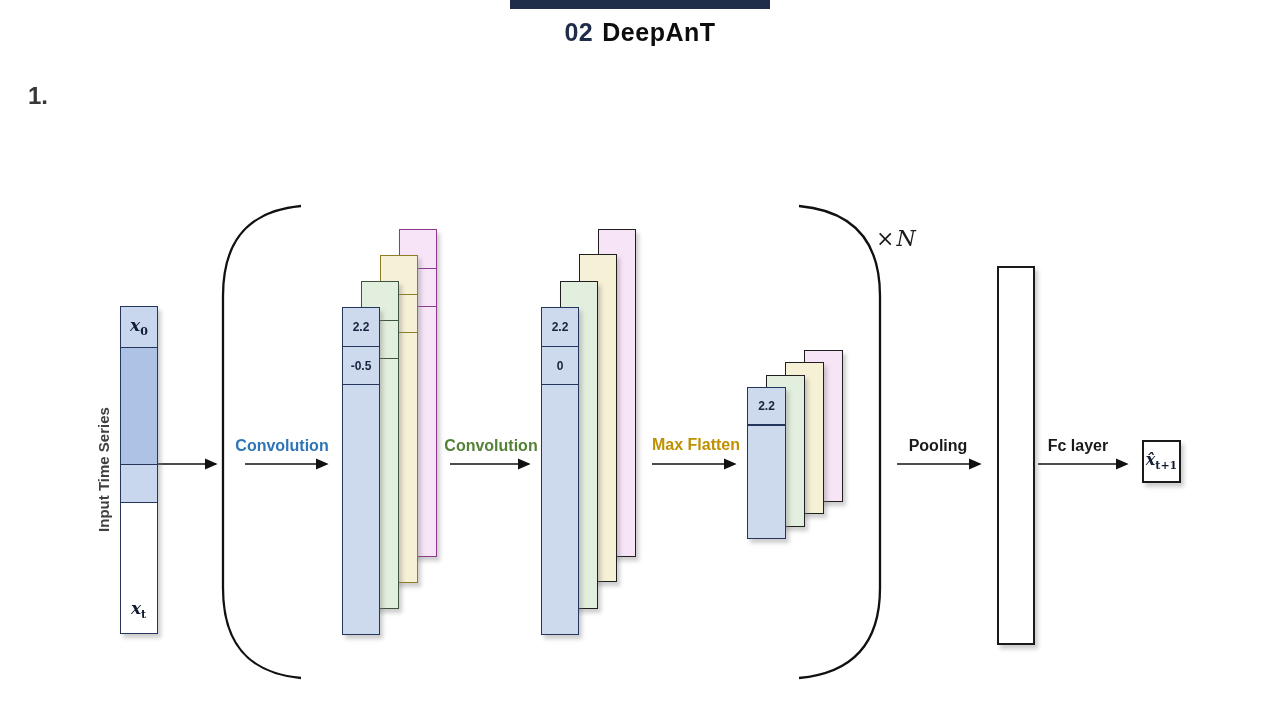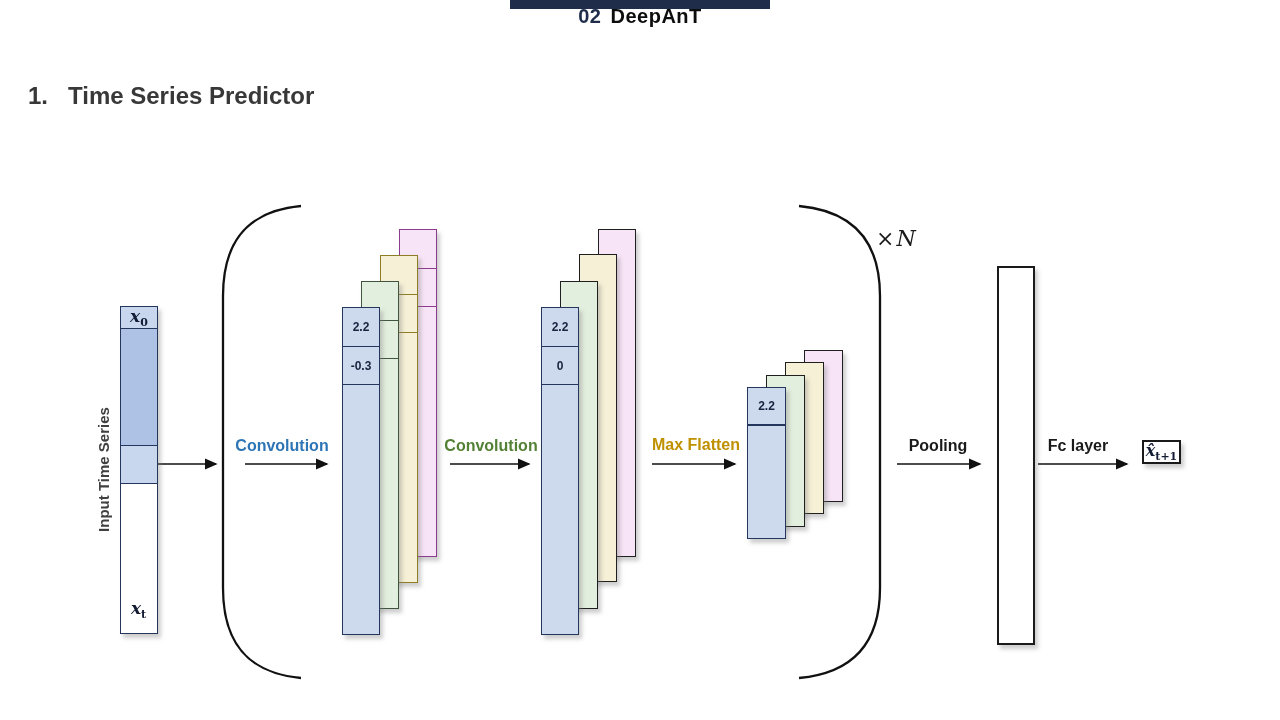--- a/index.html
+++ b/index.html
@@ -3,22 +3,22 @@
 <meta charset="utf-8">
 <style>
   html,body{margin:0;padding:0;background:#ffffff;}
   .slide{
     position:relative; width:1280px; height:720px; overflow:hidden;
     background:#ffffff; font-family:"Liberation Sans", sans-serif;
   }
   
   .top-bar{position:absolute; left:510px; top:0; width:260px; height:9px;}
   .slide-title{
-    position:absolute; left:0; right:0; top:5px; text-align:center;
-    font-size:20px; font-weight:bold; letter-spacing:.5px; color:#0d0d0d;
+    position:absolute; left:0; right:0; top:18px; text-align:center;
+    font-size:25px; font-weight:bold; letter-spacing:.5px; color:#0d0d0d;
   }
   .slide-title .num{margin-right:9px;}
   .section-heading{
     position:absolute; left:28px; top:82px; display:flex; gap:20px;
     font-size:24px; font-weight:bold; color:#383838;
   }
   
   .bar{
     position:absolute; box-sizing:border-box;
     border:1.5px solid #24365c;
@@ -28,21 +28,21 @@
     box-sizing:border-box; height:39px; display:flex; align-items:center; justify-content:center;
     font-size:12px; font-weight:bold; color:#16243f;
     border-bottom:1.5px solid #24365c;
   }
   .cell.short{height:38px;}
   .div-row{box-sizing:border-box; height:39px;}
   .div-row.short{height:38px;}
   
   .input-bar{left:120px; top:306px; width:38px; height:328px; background:#ffffff;}
   .seg{box-sizing:border-box;}
-  .seg.s1{height:22px; border-bottom:1.5px solid #24365c; display:flex;align-items:center;justify-content:center;}
+  .seg.s1{height:41px; border-bottom:1.5px solid #24365c; display:flex;align-items:center;justify-content:center;}
   .seg.s2{height:117px; border-bottom:1.5px solid #24365c;}
   .seg.s3{height:38px; border-bottom:1.5px solid #24365c;}
   .math{font-family:"DejaVu Serif", serif; font-style:italic; font-weight:bold; color:#131c33; font-size:17px;}
   .math sub{font-size:11px; font-style:normal; font-weight:bold;}
   .input-axis{
     position:absolute; left:-27px; top:461px; width:260px; text-align:center;
     transform:rotate(-90deg); font-size:15px; font-weight:bold; color:#404040;
   }
   .xt-label{position:absolute; left:120px; top:598px; width:37px; text-align:center;}
   
@@ -60,21 +60,21 @@
   .act-blue  {left:541px; top:307px; width:38px; height:328px;}
 
   .mp-pink  {left:804px; top:350px; width:39px; height:152px; border-color:#1f1f1f;}
   .mp-yellow{left:785px; top:362px; width:39px; height:152px; border-color:#1f1f1f;}
   .mp-green {left:766px; top:375px; width:39px; height:152px; border-color:#1f1f1f;}
   .mp-blue  {left:747px; top:387px; width:39px; height:152px;}
   .mp-blue .cell{height:38px; border-bottom:2px solid #24365c;}
 
   .flatten-rect{left:997px; top:266px; width:38px; height:379px; background:#ffffff; border:2px solid #1a1a1a;}
   .out-box{
-    left:1142px; top:440px; width:39px; height:24px; background:#ffffff; border:2px solid #1a1a1a;
+    left:1142px; top:440px; width:39px; height:43px; background:#ffffff; border:2px solid #1a1a1a;
     display:flex; align-items:center; justify-content:center;
   }
   .out-box .math{font-size:16px;}
   
   .stage-label{
     position:absolute; width:140px; text-align:center;
     font-size:16px; font-weight:bold; top:437px;
   }
   .lbl-conv{left:212px;} .lbl-act{left:421px;} .lbl-mp{left:626px; top:436px;}
   .lbl-flat{left:868px; color:#1a1a1a;} .lbl-fc{left:1008px; color:#1a1a1a;}
@@ -91,21 +91,20 @@
 <body>
 
 <div class="slide">
 
   <div class="top-bar" style="background: rgb(31, 44, 74);"></div>
   <div class="slide-title">
     <span class="num" style="color: rgb(31, 44, 74);">02</span><span>DeepAnT</span>
   </div>
   <div class="section-heading">
     <span>1.</span>
-    <span>Time Series Predictor</span>
   </div>
 
   <svg class="overlay" width="1280" height="720" viewBox="0 0 1280 720">
     <defs>
       <marker id="ah" markerWidth="9" markerHeight="8" refX="7" refY="3.5" orient="auto">
         <path d="M0,0 L8,3.5 L0,7 Z" fill="#111"></path>
       </marker>
     </defs>
 
     <path d="M 301 206 C 257 210, 223 232, 223 296 L 223 588 C 223 652, 257 674, 301 678" fill="none" stroke="#111" stroke-width="2.3"></path>
@@ -139,21 +138,21 @@
   <div class="bar conv-yellow" style="background: rgb(246, 240, 214);">
     <div class="div-row"></div>
       <div class="div-row short"></div>
   </div>
   <div class="bar conv-green" style="background: rgb(227, 239, 222);">
     <div class="div-row"></div>
       <div class="div-row short"></div>
   </div>
   <div class="bar conv-blue" style="background: rgb(205, 217, 236);">
     <div class="cell">2.2</div>
-    <div class="cell short">-0.3</div>
+    <div class="cell short">-0.5</div>
   </div>
 
   <div class="bar act-pink" style="background: rgb(248, 228, 247);"></div>
   <div class="bar act-yellow" style="background: rgb(246, 240, 214);"></div>
   <div class="bar act-green" style="background: rgb(227, 239, 222);"></div>
   <div class="bar act-blue" style="background: rgb(205, 217, 236);">
     <div class="cell">2.2</div>
     <div class="cell short">0</div>
   </div>
 

